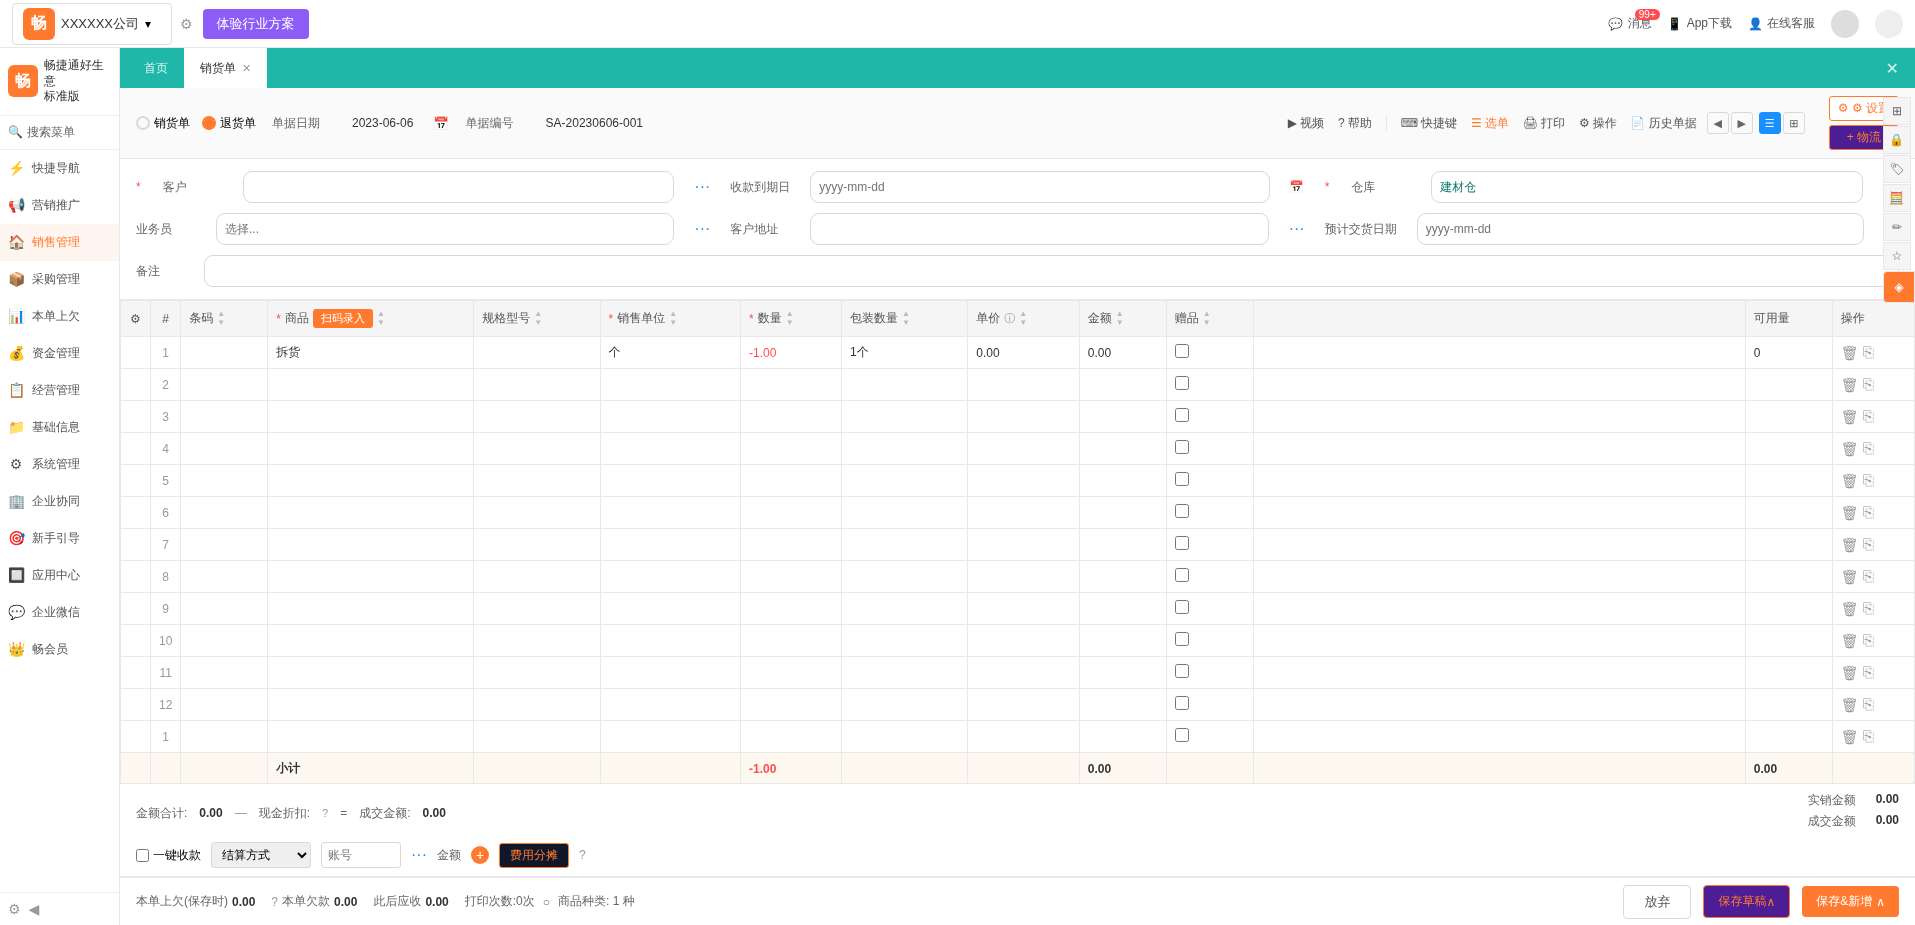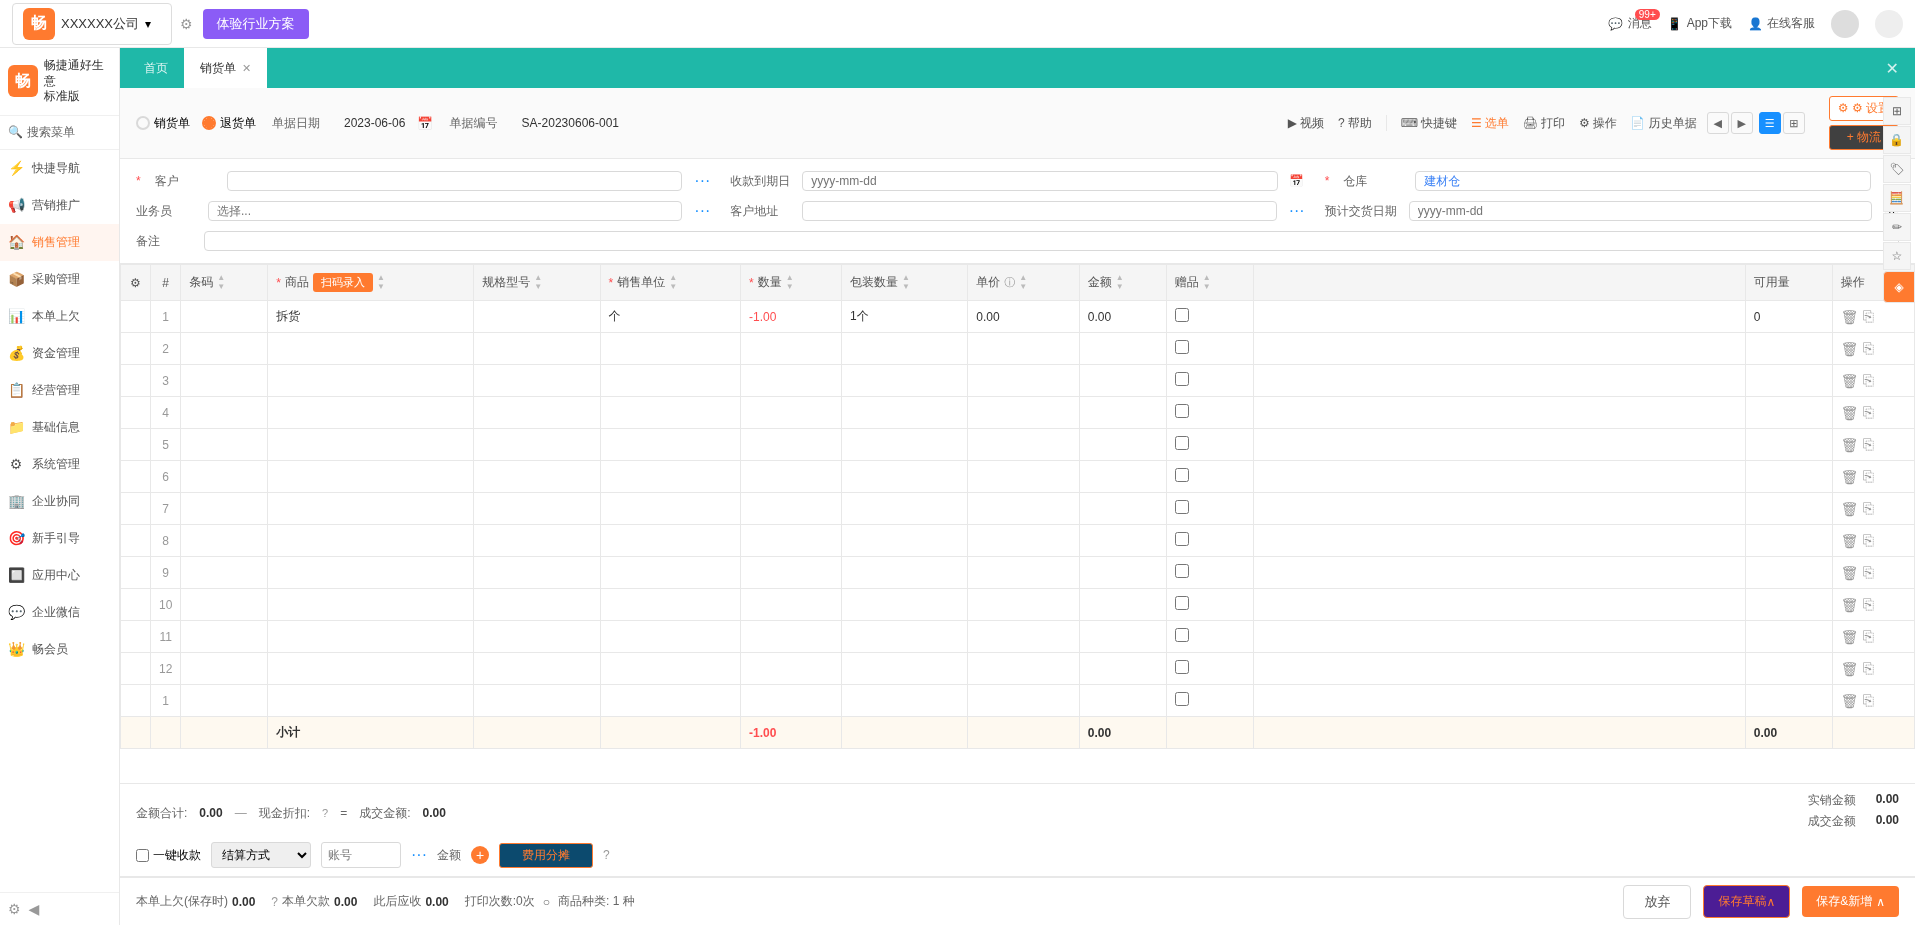--- a/index.html
+++ b/index.html
@@ -168,55 +168,55 @@
     .settings-btn {
       background: #fff;
       border: 1px solid #ff7a2f;
       color: #ff7a2f;
       border-radius: 3px;
       padding: 3px 8px;
       cursor: pointer;
       font-size: 12px;
     }
     .logistics-btn {
-      background: #404040;
+      background: #4c1d95;
       border: 1px solid #ff7a2f;
       color: #ff7a2f;
       border-radius: 3px;
       padding: 3px 8px;
       cursor: pointer;
       font-size: 12px;
     }
     
     
     .form-fields {
       padding: 12px 16px;
       background: #fff;
       border-bottom: 1px solid #e8e8e8;
       display: grid;
       grid-template-columns: 1fr 1fr 1fr;
       gap: 10px 20px;
     }
     .field-row {
       display: flex;
       align-items: center;
-      gap: 12px;
+      gap: 20px;
     }
     .field-label {
       color: #666;
       min-width: 60px;
       white-space: nowrap;
     }
     .field-input {
       flex: 1;
-      height: 20px;
+      height: 32px;
       border: 1px solid #d9d9d9;
-      border-radius: 4px;
+      border-radius: 9px;
       padding: 0 8px;
-      color: #3b82f6;
+      color: #0f766e;
       background: #fff;
       outline: none;
     }
     .field-dots { color: #1890ff; cursor: pointer; font-size: 16px; }
     .field-calendar { color: #999; cursor: pointer; }
     .remark-row {
       grid-column: 1 / -1;
       display: flex;
       align-items: center;
       gap: 8px;
@@ -308,25 +308,25 @@
       border-radius: 50%;
       width: 18px;
       height: 18px;
       cursor: pointer;
       font-size: 14px;
       display: flex;
       align-items: center;
       justify-content: center;
     }
     .expense-btn {
-      background: #0c4a6e;
+      background: #0f172a;
       border: 1px solid #ff7a2f;
       color: #ff7a2f;
       border-radius: 3px;
-      padding: 3px 22px;
+      padding: 3px 10px;
       cursor: pointer;
     }
     .help-icon { color: #999; cursor: pointer; }
     .summary-item { display: flex; justify-content: space-between; gap: 20px; margin-bottom: 4px; }
     .summary-label { color: #666; }
     .summary-value { color: #333; font-weight: bold; }
     
     
     .footer {
       height: 48px;

